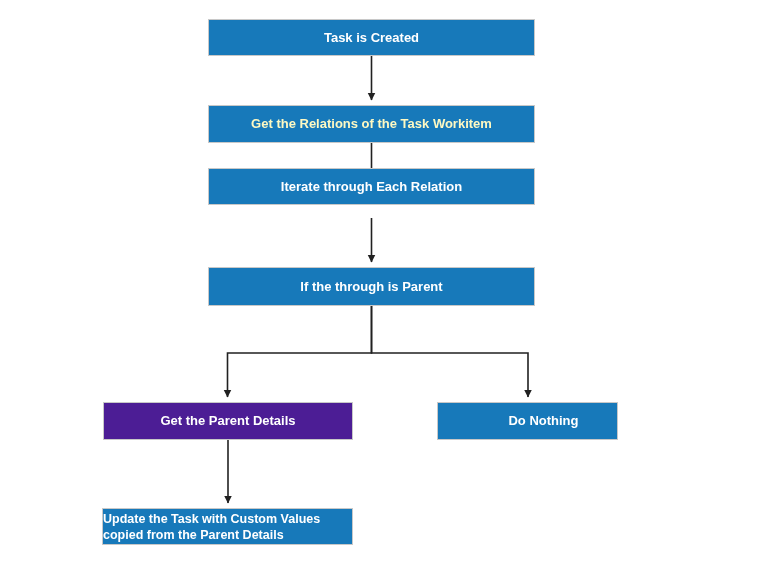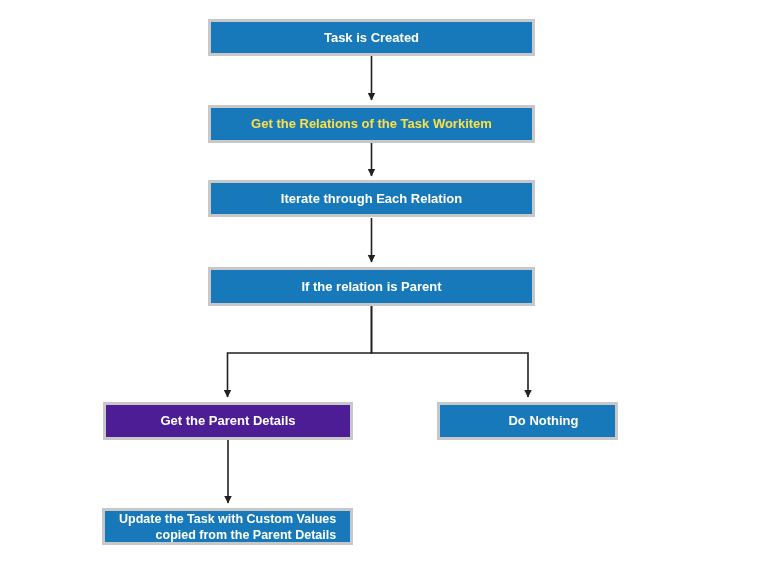--- a/index.html
+++ b/index.html
@@ -18,44 +18,44 @@
   svg.connectors {
     position: absolute;
     left: 0; top: 0;
     width: 768px;
     height: 574px;
   }
   .node {
     position: absolute;
     box-sizing: border-box;
     background: #1779ba;
-    border: 3px solid #404040;
+    border: 1px solid #404040;
     color: #ffffff;
     font-weight: bold;
     font-size: 13px;
     display: flex;
     align-items: center;
     justify-content: center;
     text-align: center;
     line-height: 16px;
   }
   .node.align-left {
     justify-content: flex-start;
-    text-align: right;
+    text-align: left;
     font-size: 12.5px;
-    padding-left: 14px;
+    padding-left: 0;
     padding-right: 4px;
   }
   .node .label {
     white-space: pre-line;
   }
   
   #n0 { left: 208px; top: 19px;  width: 327px; height: 37px; }
   #n1 { left: 208px; top: 105px; width: 327px; height: 38px; }
-  #n2 { left: 208px; top: 180px; width: 327px; height: 37px; }
+  #n2 { left: 208px; top: 168px; width: 327px; height: 37px; }
   #n3 { left: 208px; top: 267px; width: 327px; height: 39px; }
   #n4 { left: 103px; top: 402px; width: 250px; height: 38px; }
   #n5 { left: 437px; top: 402px; width: 181px; height: 38px; padding-left: 32px; }
   #n6 { left: 102px; top: 508px; width: 251px; height: 37px; }
 </style>
 </head>
 <body style="background: rgb(255, 255, 255);">
 
 <div class="canvas">
 
@@ -70,30 +70,30 @@
     <path d="M371.5 218 L371.5 262" fill="none" stroke="#212121" stroke-width="1.6" marker-end="url(#arrowhead)"></path>
     <path d="M371.5 306 L371.5 353 L227.5 353 L227.5 397" fill="none" stroke="#212121" stroke-width="1.6" marker-end="url(#arrowhead)"></path>
     <path d="M371.5 306 L371.5 353 L528 353 L528 397" fill="none" stroke="#212121" stroke-width="1.6" marker-end="url(#arrowhead)"></path>
     <path d="M228 440 L228 503" fill="none" stroke="#212121" stroke-width="1.6" marker-end="url(#arrowhead)"></path>
   </svg>
 
   <div class="node" id="n0" style="background: rgb(23, 121, 186); border-color: rgb(200, 200, 200); color: rgb(255, 255, 255);">
     <span class="label">Task is Created</span>
   </div>
 
-  <div class="node" id="n1" style="background: rgb(23, 121, 186); border-color: rgb(200, 200, 200); color: #fde047;">
+  <div class="node" id="n1" style="background: rgb(23, 121, 186); border-color: rgb(200, 200, 200); color: #fef9c3;">
     <span class="label">Get the Relations of the Task Workitem</span>
   </div>
 
   <div class="node" id="n2" style="background: rgb(23, 121, 186); border-color: rgb(200, 200, 200); color: rgb(255, 255, 255);">
     <span class="label">Iterate through Each Relation</span>
   </div>
 
   <div class="node" id="n3" style="background: rgb(23, 121, 186); border-color: rgb(200, 200, 200); color: rgb(255, 255, 255);">
-    <span class="label">If the relation is Parent</span>
+    <span class="label">If the through is Parent</span>
   </div>
 
   <div class="node" id="n4" style="background: #4c1d95; border-color: rgb(200, 200, 200); color: rgb(255, 255, 255);">
     <span class="label">Get the Parent Details</span>
   </div>
 
   <div class="node" id="n5" style="background: rgb(23, 121, 186); border-color: rgb(200, 200, 200); color: rgb(255, 255, 255);">
     <span class="label">Do Nothing</span>
   </div>
 

